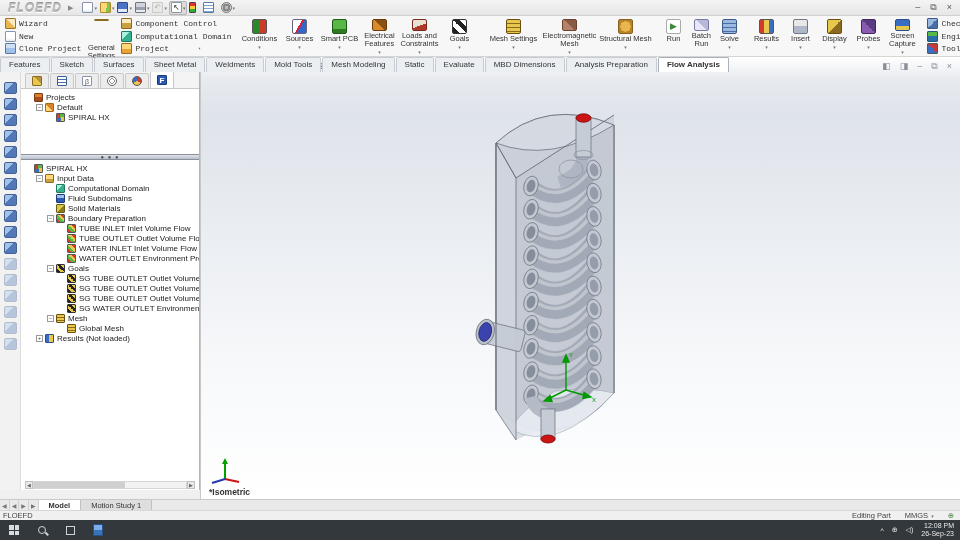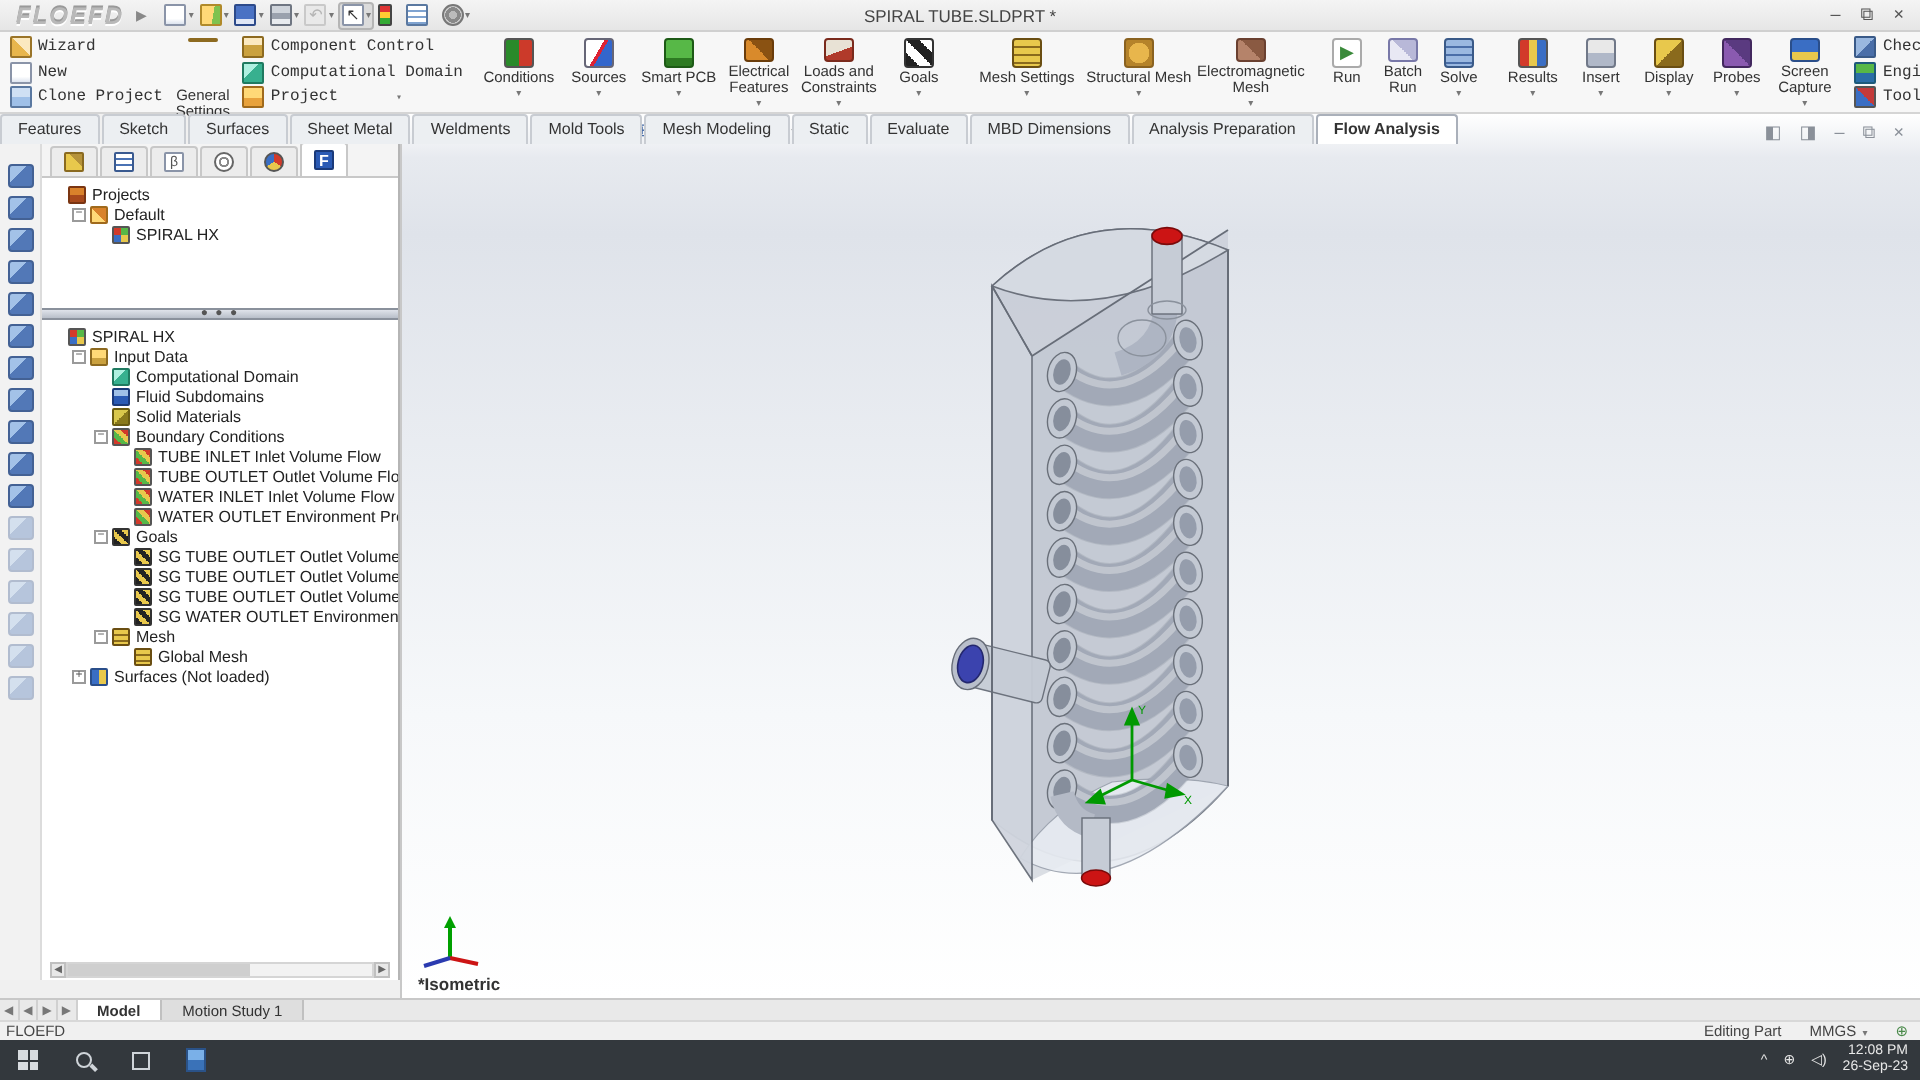--- a/index.html
+++ b/index.html
@@ -191,21 +191,20 @@
       <span class="qat-btn">
         <span class="qat-ic ic-grid"></span>
         <span class="dd" style="visibility: hidden;">▾</span>
       </span>
 
       <span class="qat-btn">
         <span class="qat-ic ic-gear"></span>
         <span class="dd">▾</span>
       </span>
     </div>
-  <div id="title-text">SPIRAL TUBE.SLDPRT *</div>
   <div class="win-controls">
     <span>–</span>
     <span>⧉</span>
     <span>×</span>
   </div>
 </div>
 
 <div id="ribbon" class="abs">
   <div class="rgroup">
     <div class="rcol">
@@ -284,28 +283,28 @@
   <div class="rsep"></div>
   <div class="rgroup">
 
       <div class="rbtn" style="width:56px;">
         <span class="big ic-meshset"></span>
         <span class="lbl">Mesh Settings</span>
         <span class="dd">▾</span>
       </div>
 
       <div class="rbtn" style="width:56px;">
+        <span class="big ic-emmesh"></span>
+        <span class="lbl">Electromagnetic Mesh</span>
+        <span class="dd">▾</span>
+      </div>
+
+      <div class="rbtn" style="width:56px;">
         <span class="big ic-structmesh"></span>
         <span class="lbl">Structural Mesh</span>
-        <span class="dd">▾</span>
-      </div>
-
-      <div class="rbtn" style="width:56px;">
-        <span class="big ic-emmesh"></span>
-        <span class="lbl">Electromagnetic Mesh</span>
         <span class="dd">▾</span>
       </div>
     </div>
   <div class="rsep"></div>
   <div class="rgroup">
 
       <div class="rbtn" style="width:28px;">
         <span class="big ic-run">▶</span>
         <span class="lbl">Run</span>
         <span class="dd" style="visibility: hidden;">▾</span>
@@ -691,21 +690,21 @@
 
       <div class="trow" style="padding-left: 24px;">
         <span class="texp none"></span>
         <span class="tic ic-solid"></span>
         <span class="tlabel">Solid Materials</span>
       </div>
 
       <div class="trow" style="padding-left: 24px;">
         <span class="texp minus">−</span>
         <span class="tic ic-bc"></span>
-        <span class="tlabel">Boundary Conditions</span>
+        <span class="tlabel">Boundary Preparation</span>
       </div>
 
       <div class="trow" style="padding-left: 35px;">
         <span class="texp none"></span>
         <span class="tic ic-bc"></span>
         <span class="tlabel">TUBE INLET Inlet Volume Flow</span>
       </div>
 
       <div class="trow" style="padding-left: 35px;">
         <span class="texp none"></span>
@@ -763,21 +762,21 @@
 
       <div class="trow" style="padding-left: 35px;">
         <span class="texp none"></span>
         <span class="tic ic-mesh2"></span>
         <span class="tlabel">Global Mesh</span>
       </div>
 
       <div class="trow" style="padding-left: 13px;">
         <span class="texp plus">+</span>
         <span class="tic ic-resultstree"></span>
-        <span class="tlabel">Surfaces (Not loaded)</span>
+        <span class="tlabel">Results (Not loaded)</span>
       </div>
     </div>
   <div id="tree-hscroll">
     <span class="sb-btn">◀</span>
     <span class="sb-track">
         <span class="sb-thumb" style="display:block;"></span>
       </span>
     <span class="sb-btn">▶</span>
   </div>
 </div>

